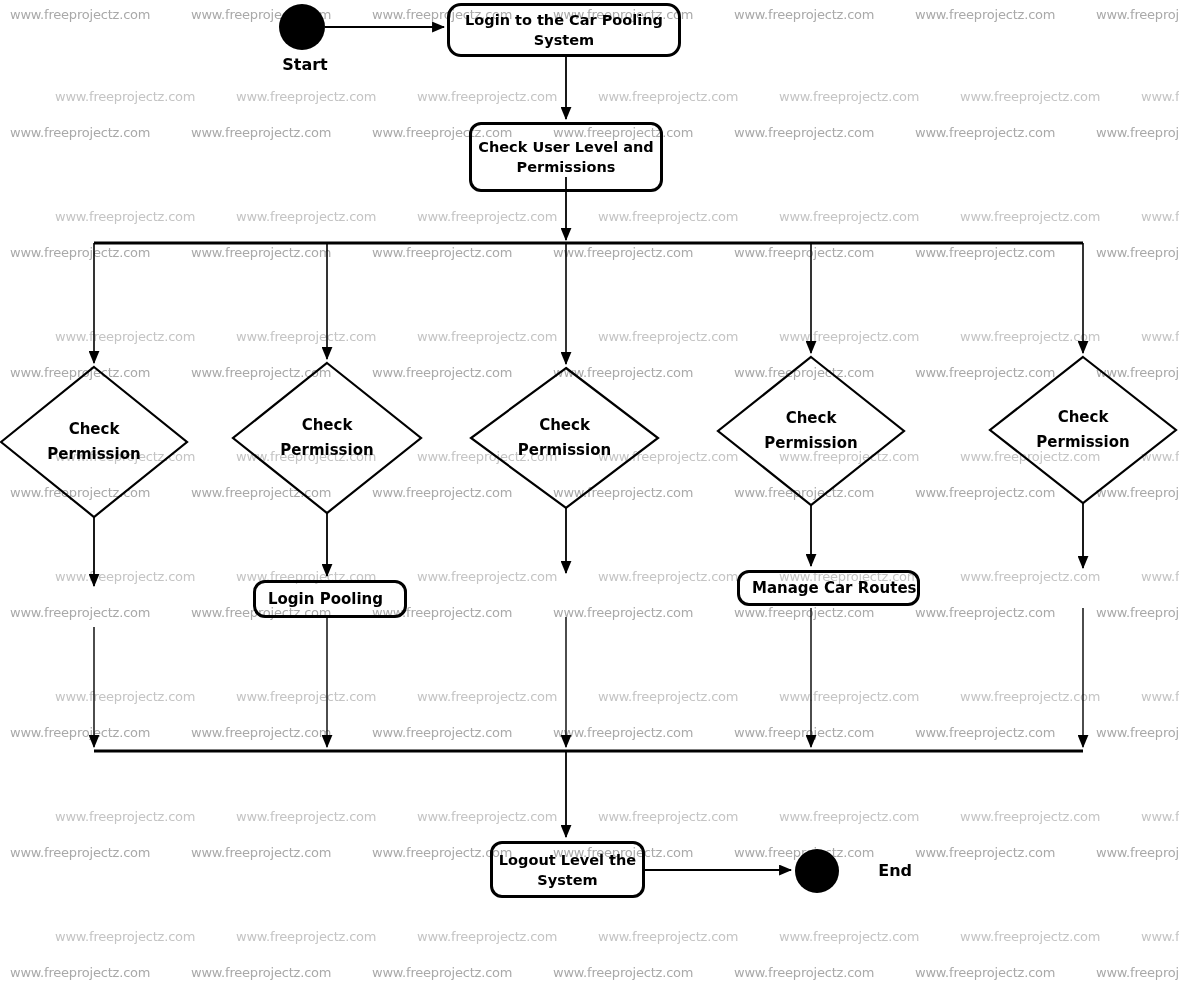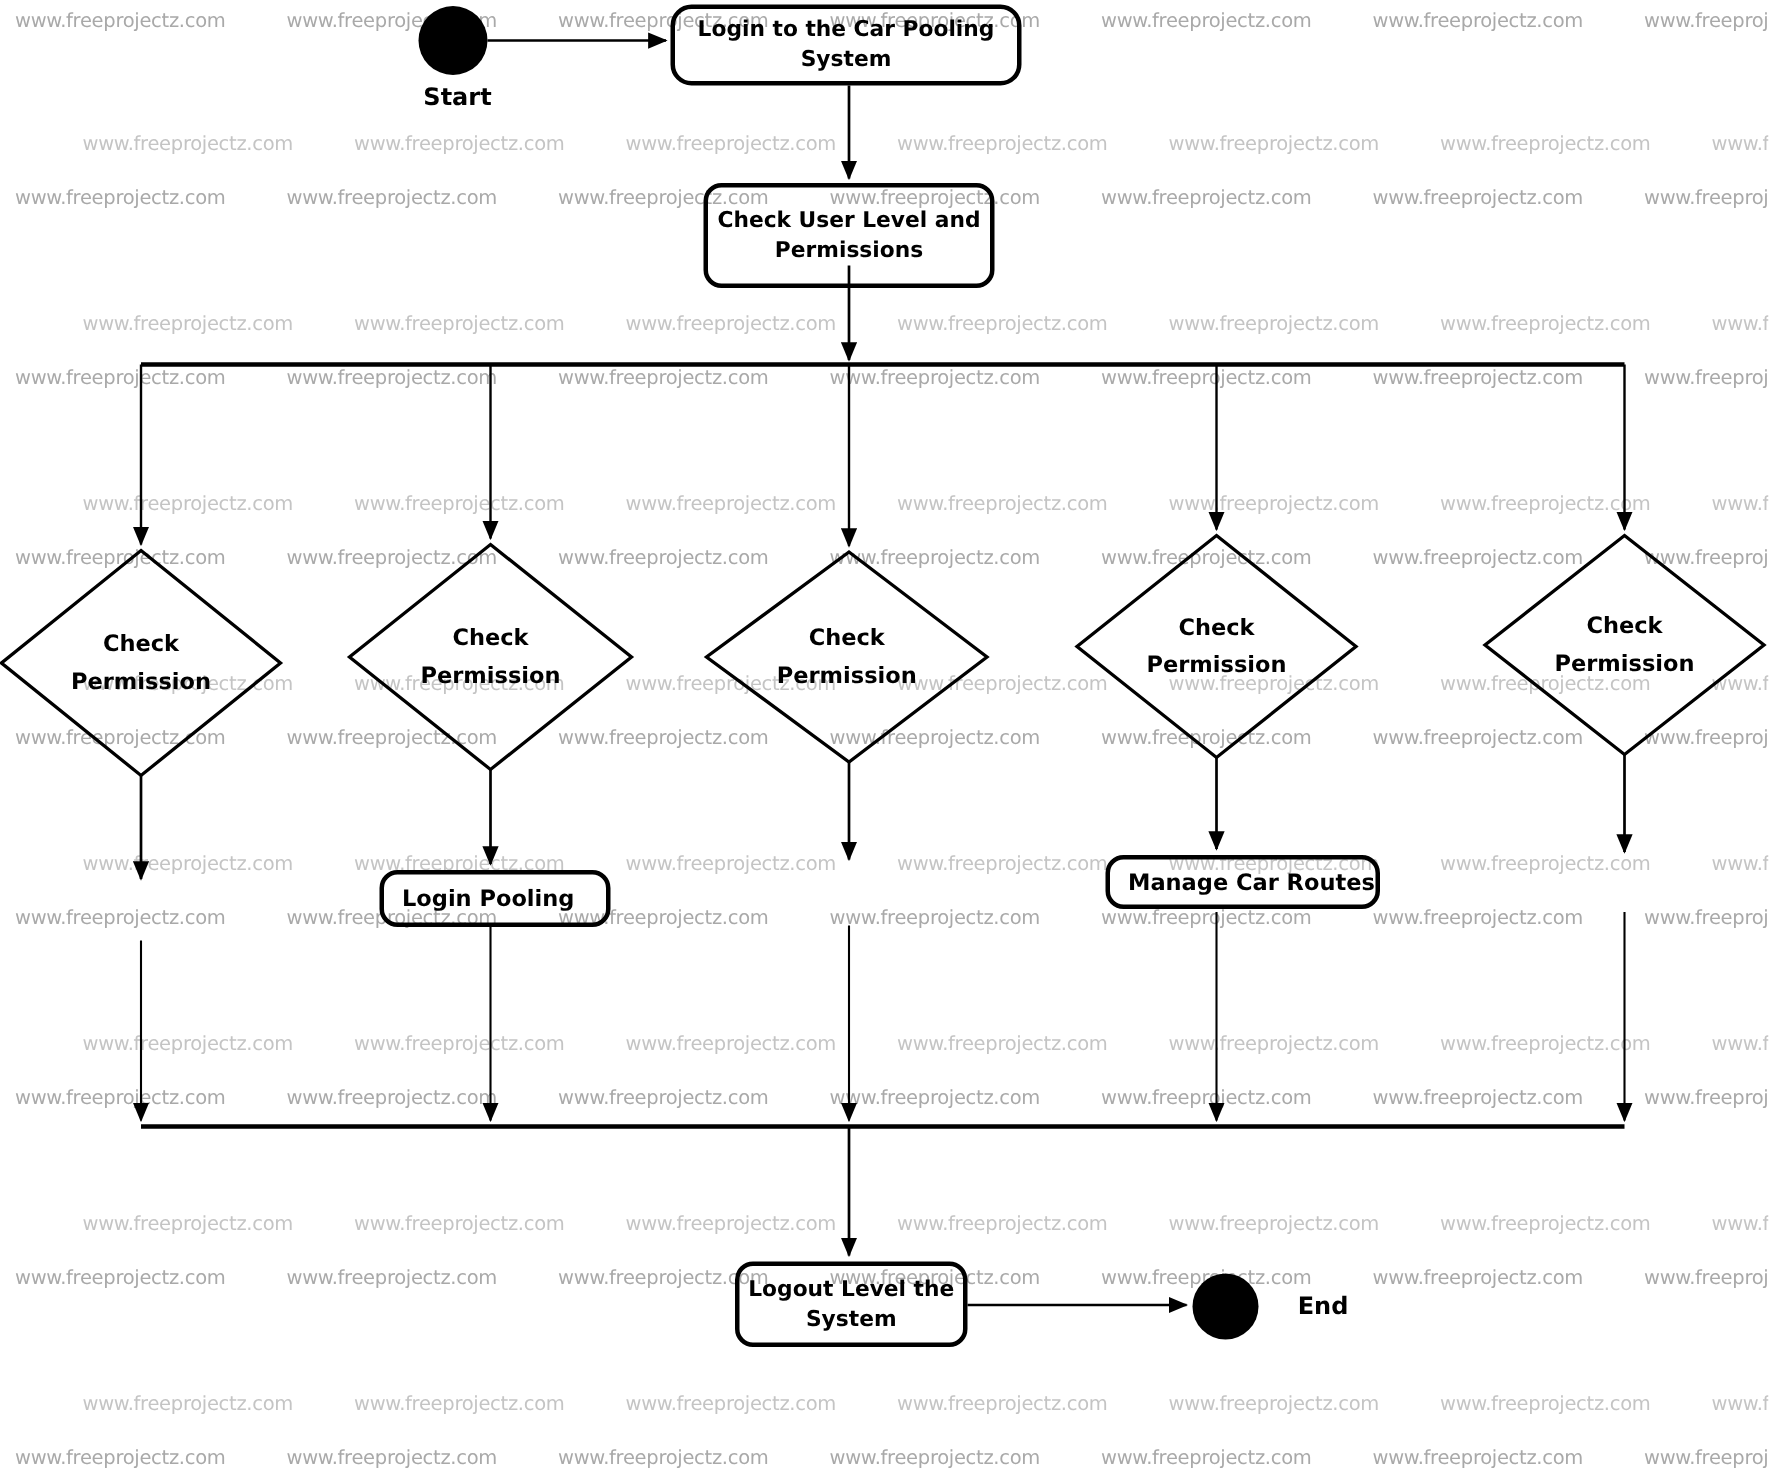--- a/index.html
+++ b/index.html
@@ -208,21 +208,21 @@
     <line x1="811" y1="608" x2="811" y2="747" stroke="#000" stroke-width="1.4" marker-end="url(#arr)"></line>
     <line x1="1083" y1="608" x2="1083" y2="747" stroke="#000" stroke-width="1.4" marker-end="url(#arr)"></line>
 
     <line x1="94" y1="751" x2="1083" y2="751" stroke="#000" stroke-width="3"></line>
 
     <line x1="566" y1="751" x2="566" y2="837" stroke="#000" stroke-width="1.8" marker-end="url(#arr)"></line>
     <line x1="645" y1="870" x2="791" y2="870" stroke="#000" stroke-width="1.8" marker-end="url(#arr)"></line>
   </svg>
 
   <div class="node term-label" style="left:272px;top:55px;width:66px;">Start</div>
-  <div class="node term-label" style="left:852px;top:861px;width:60px;text-align:center;">End</div>
+  <div class="node term-label" style="left:852px;top:861px;width:60px;text-align:right;">End</div>
 
   <div class="node proc" style="left:447px;top:3px;width:234px;height:54px;border-radius:14px;">
     <span>Login to the Car Pooling</span>
     <span>System</span>
   </div>
 
   <div class="node proc" style="left:469px;top:122px;width:194px;height:70px;">
     <span>Check User Level and</span>
     <span>Permissions</span>
   </div>

